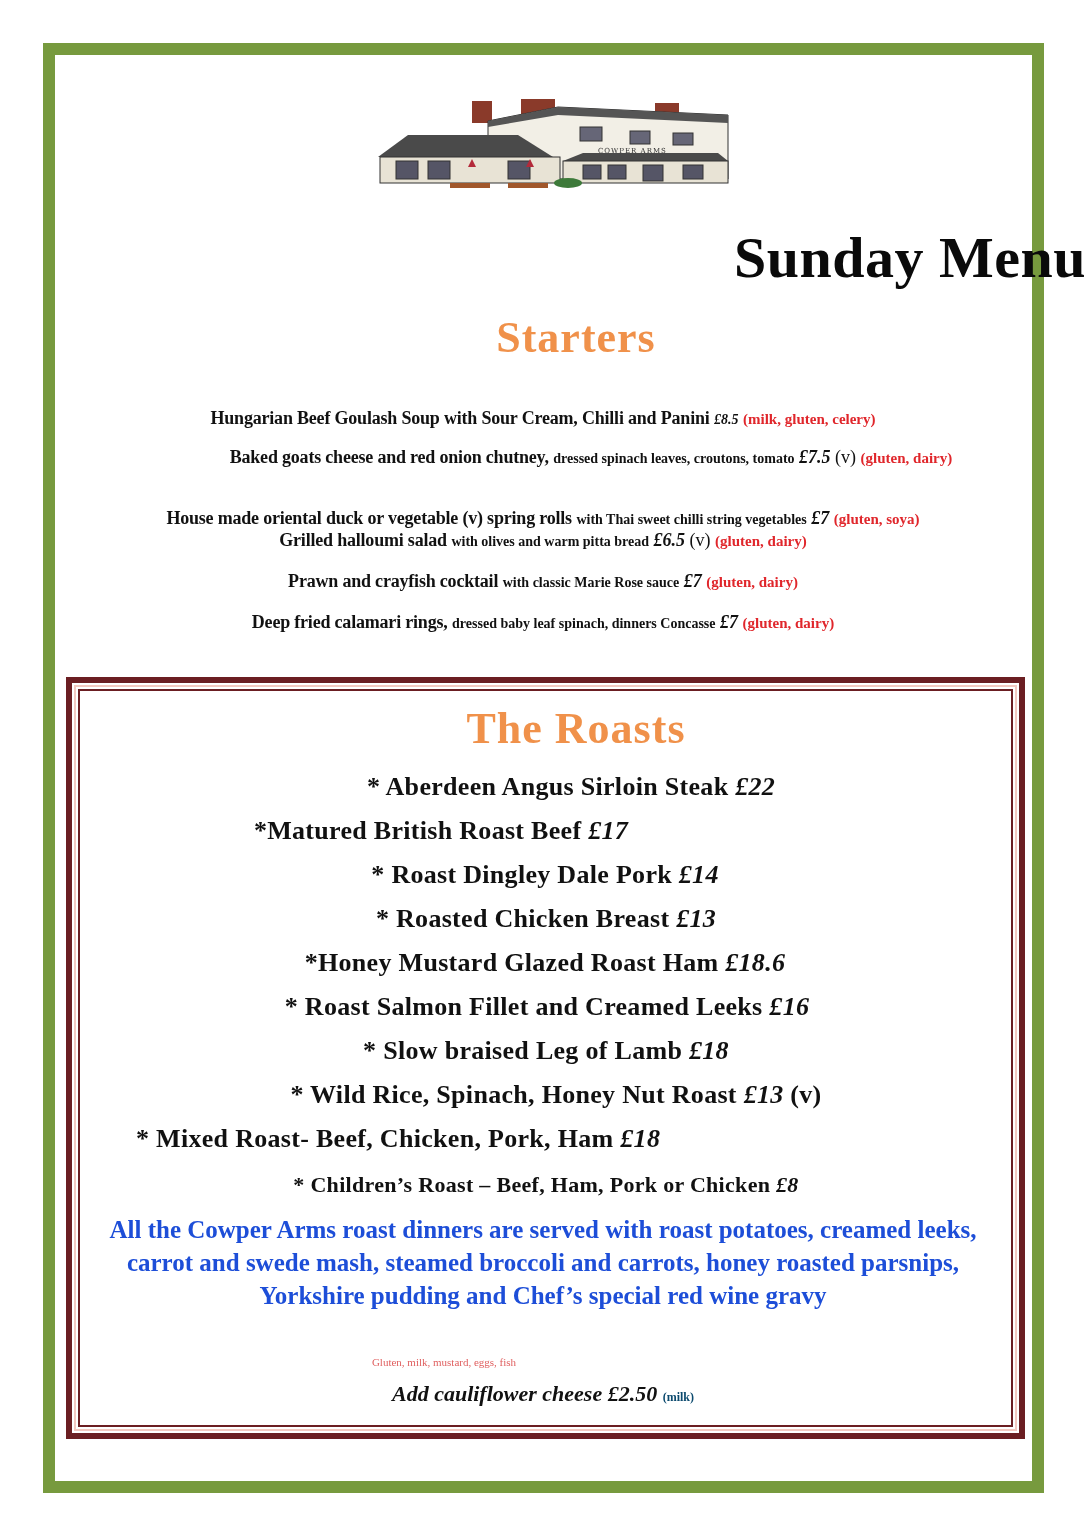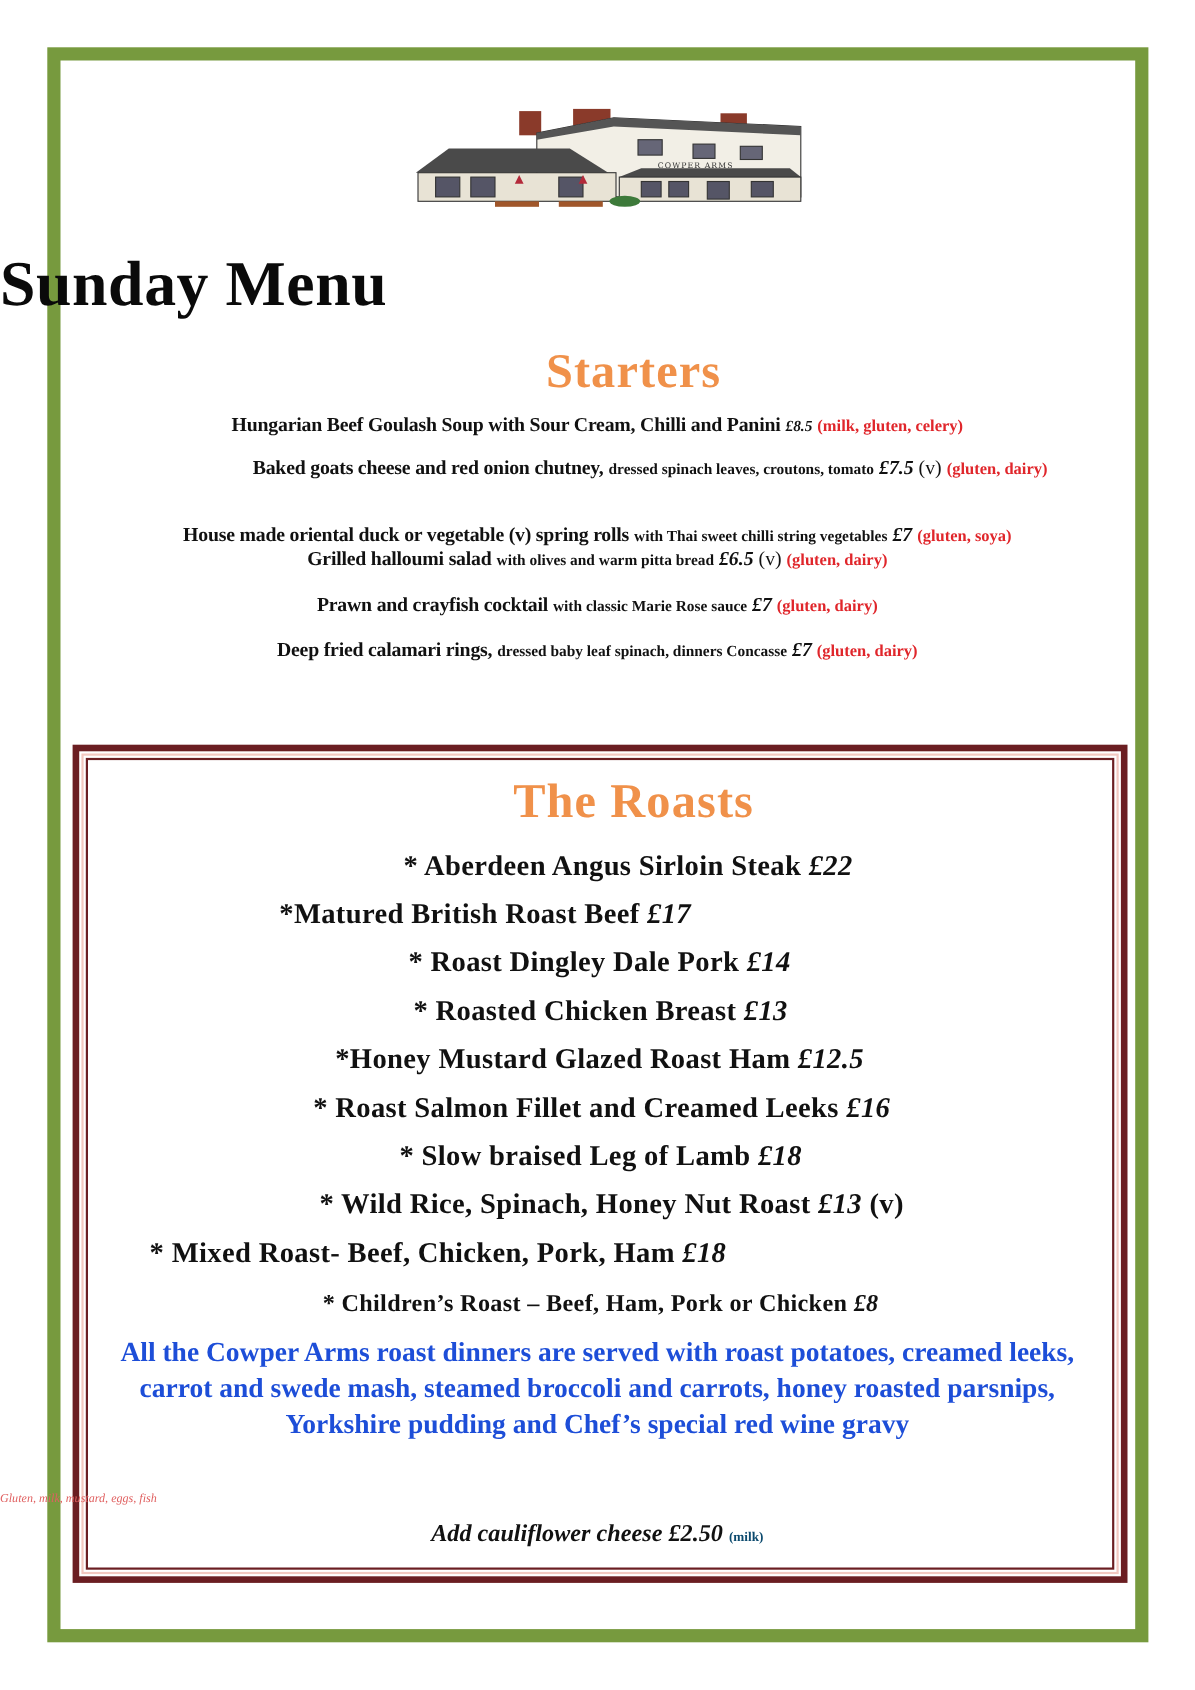--- a/index.html
+++ b/index.html
@@ -1,48 +1,48 @@
 <!DOCTYPE html>
 <html><head>
   <meta charset="utf-8">
   <style>
     html, body { margin: 0; padding: 0; background: #ffffff; }
     body { width: 1086px; height: 1536px; position: relative; overflow: hidden;
            font-family: "Liberation Serif", "DejaVu Serif", serif; color: #111; }
     .green-frame { position: absolute; left: 43px; top: 43px; width: 977px; height: 1426px;
                    border: 12px solid #779a3e; background: #fff; }
     .logo { position: absolute; left: 368px; top: 95px; width: 368px; height: 100px; }
-    .title { position: absolute; left: 0; width: 1086px; top: 224px; text-align: left;
+    .title { position: absolute; left: 0; width: 1086px; top: 224px; text-align: right;
              font-size: 58px; font-weight: bold; color: #0a0a0a; letter-spacing: 0.5px; }
     .section-head { position: absolute; left: 0; width: 1086px; text-align: center;
                     font-size: 44px; font-weight: bold; color: #f0914a; letter-spacing: 1px; padding-left: 33px; }
     .starters-head { top: 312px; }
     .starter { position: absolute; left: 0; width: 1086px; text-align: center; font-size: 18px;
-               white-space: nowrap; color: #111; }
+               white-space: nowrap; color: #111; margin-top: 32px; }
     .starter .desc { font-size: 14px; font-weight: bold; }
     .starter .main { font-weight: bold; font-size: 18px; letter-spacing: -0.2px; }
     .starter .price { font-style: italic; font-weight: bold; font-size: 18px; }
     .starter .price.small { font-size: 14px; }
     .starter .veg { font-size: 18px; }
     .starter .allergen { color: #e0262b; font-weight: bold; font-size: 15px; }
     .brown-frame { position: absolute; left: 66px; top: 677px; width: 947px; height: 750px;
                    border: 6px solid #6b1e22; }
     .brown-inner { position: absolute; left: 2px; top: 2px; right: 2px; bottom: 2px;
                    border: 2px solid #f3c8c0; }
     .brown-inner2 { position: absolute; left: 2px; top: 2px; right: 2px; bottom: 2px;
                     border: 2px solid #6b1e22; }
     .roasts-head { top: 703px; }
     .roast { position: absolute; text-align: center; font-size: 26px; font-weight: bold;
              white-space: nowrap; color: #111; letter-spacing: 0.3px; }
     .roast .price { font-style: italic; }
     .roast.kids { font-size: 22px; }
     .served { position: absolute; left: 90px; width: 906px; top: 1213px; text-align: center;
               font-size: 25px; line-height: 33px; color: #1d4ed8; font-weight: bold; }
-    .allergen-note { position: absolute; left: 0; width: 888px; top: 1356px; text-align: left;
-                     font-size: 11px; color: #e06060; font-style: italic; }
+    .allergen-note { position: absolute; left: 0; width: 888px; top: 1356px; text-align: center;
+                     font-size: 11px; color: #e06060; }
     .addon { position: absolute; left: 0; width: 1086px; top: 1381px; text-align: center;
              font-size: 22px; font-weight: bold; font-style: italic; color: #111; }
     .addon .allergen-small { font-size: 12px; font-weight: bold; font-style: normal; color: #0c4a6e; }
   </style>
 </head>
 <body>
 
 <div class="green-frame"></div>
 
 <div class="logo">
@@ -143,21 +143,21 @@
 <div class="roast" style="left:0;width:1090px;top:860px;">
   <span>* Roast Dingley Dale Pork</span>
   <span class="price">£14</span>
 </div>
 <div class="roast" style="left:0;width:1092px;top:904px;">
   <span>* Roasted Chicken Breast</span>
   <span class="price">£13</span>
 </div>
 <div class="roast" style="left:0;width:1090px;top:948px;">
   <span>*Honey Mustard Glazed Roast Ham</span>
-  <span class="price">£12.5</span>
+  <span class="price">£18.6</span>
 </div>
 <div class="roast" style="left:0;width:1094px;top:992px;">
   <span>* Roast Salmon Fillet and Creamed Leeks</span>
   <span class="price">£16</span>
 </div>
 <div class="roast" style="left:0;width:1092px;top:1036px;">
   <span>* Slow braised Leg of Lamb</span>
   <span class="price">£18</span>
 </div>
 <div class="roast" style="left:0;width:1112px;top:1080px;">

